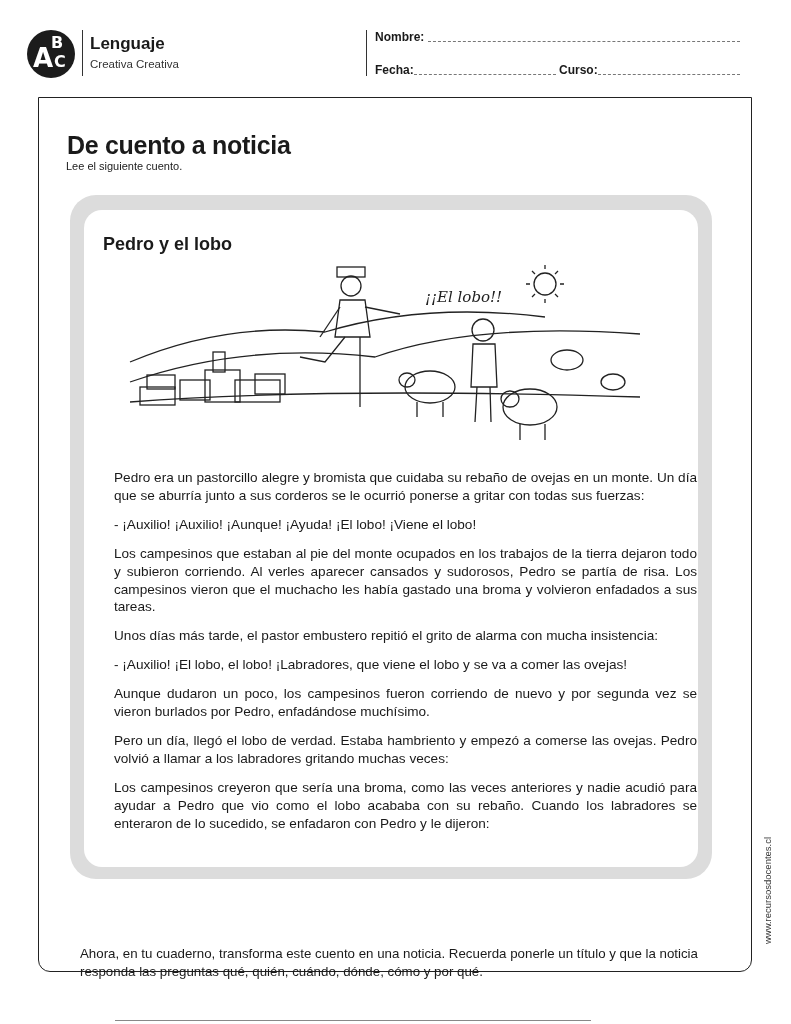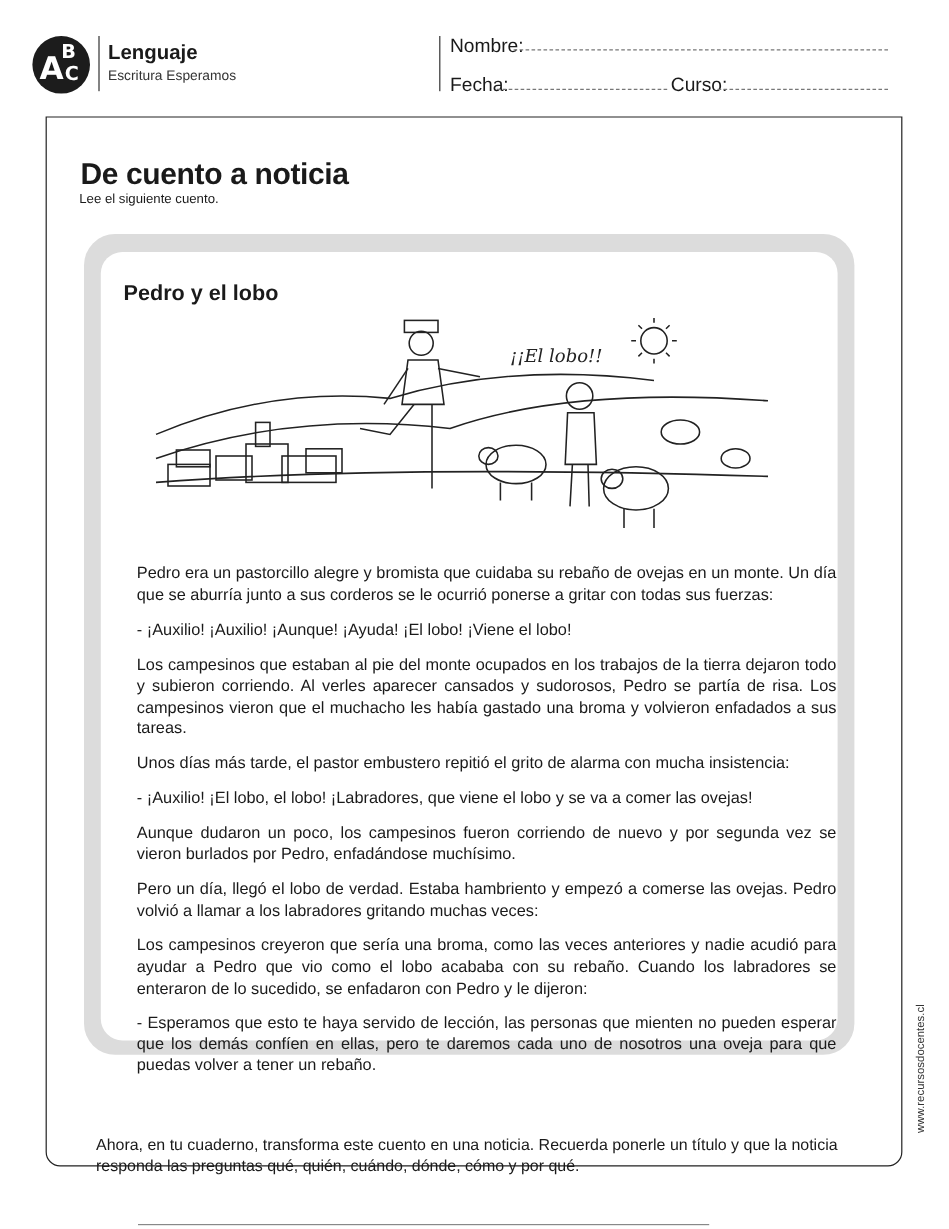--- a/index.html
+++ b/index.html
@@ -7,21 +7,21 @@
   .header{position:absolute;left:0;top:0;width:791px;height:95px;}
   .logo{position:absolute;left:27px;top:30px;width:48px;height:48px;border-radius:50%;background:#1c1c1c;color:#fff;}
   .logo span{position:absolute;font-family:"DejaVu Sans",sans-serif;font-weight:bold;color:#fff;}
   .logo .la{left:6px;top:13px;font-size:26px;}
   .logo .lb{left:24px;top:3px;font-size:16px;}
   .logo .lc{left:27px;top:22px;font-size:16px;}
   .vsep1{position:absolute;left:82px;top:30px;width:1px;height:46px;background:#333;}
   .subj{position:absolute;left:90px;top:34px;font-size:17px;font-weight:bold;}
   .subj2{position:absolute;left:90px;top:58px;font-size:11.5px;color:#333;}
   .vsep2{position:absolute;left:366px;top:30px;width:1px;height:46px;background:#333;}
-  .fld{position:absolute;font-size:16px;font-weight:normal;}
+  .fld{position:absolute;font-size:12px;font-weight:bold;}
   .dots{position:absolute;border-bottom:1px dashed #777;height:0;}
   .frame{position:absolute;left:38px;top:97px;width:714px;height:875px;border:1.5px solid #222;border-radius:0 0 12px 12px;box-sizing:border-box;}
   .title{position:absolute;left:67px;top:116px;font-size:25px;font-weight:bold;letter-spacing:-0.3px;margin-top:15px;}
   .instr{position:absolute;left:66px;top:160px;font-size:11px;}
   .storybox{position:absolute;left:70px;top:195px;width:642px;height:684px;background:#dcdcdc;border-radius:26px;}
   .storyinner{position:absolute;left:84px;top:210px;width:614px;height:657px;background:#fff;border-radius:18px;}
   .storytitle{position:absolute;left:103px;top:234px;font-size:18px;font-weight:bold;}
   .illus{position:absolute;left:125px;top:262px;width:520px;height:190px;}
   .text{position:absolute;left:103px;top:458px;width:605px;font-size:13.6px;line-height:17.9px;text-align:justify;}
   .text p{margin:11px;}
@@ -34,21 +34,21 @@
 <body>
 
 <div class="header">
   <div class="logo">
     <span class="la">A</span>
     <span class="lb">B</span>
     <span class="lc">C</span>
   </div>
   <div class="vsep1"></div>
   <div class="subj">Lenguaje</div>
-  <div class="subj2">Escritura Esperamos</div>
+  <div class="subj2">Creativa Creativa</div>
   <div class="vsep2"></div>
   <div class="fld" style="left:375px;top:30px;">Nombre:</div>
   <div class="dots" style="left:428px;top:41px;width:312px;"></div>
   <div class="fld" style="left:375px;top:63px;">Fecha:</div>
   <div class="dots" style="left:414px;top:74px;width:142px;"></div>
   <div class="fld" style="left:559px;top:63px;">Curso:</div>
   <div class="dots" style="left:598px;top:74px;width:142px;"></div>
 </div>
 
 <div class="frame"></div>
@@ -103,21 +103,20 @@
 
 <div class="text">
   <p>Pedro era un pastorcillo alegre y bromista que cuidaba su rebaño de ovejas en un monte. Un día que se aburría junto a sus corderos se le ocurrió ponerse a gritar con todas sus fuerzas:</p>
   <p>- ¡Auxilio! ¡Auxilio! ¡Aunque! ¡Ayuda! ¡El lobo! ¡Viene el lobo!</p>
   <p>Los campesinos que estaban al pie del monte ocupados en los trabajos de la tierra dejaron todo y subieron corriendo. Al verles aparecer cansados y sudorosos, Pedro se partía de risa. Los campesinos vieron que el muchacho les había gastado una broma y volvieron enfadados a sus tareas.</p>
   <p>Unos días más tarde, el pastor embustero repitió el grito de alarma con mucha insistencia:</p>
   <p> - ¡Auxilio! ¡El lobo, el lobo! ¡Labradores, que viene el lobo y se va a comer las ovejas!</p>
   <p>Aunque dudaron un poco, los campesinos fueron corriendo de nuevo y por segunda vez se vieron burlados por Pedro, enfadándose muchísimo.</p>
   <p>Pero un día, llegó el lobo de verdad. Estaba hambriento y empezó a comerse las ovejas. Pedro volvió a llamar a los labradores gritando muchas veces:</p>
   <p>Los campesinos creyeron que sería una broma, como las veces anteriores y nadie acudió para ayudar a Pedro que vio como el lobo acababa con su rebaño. Cuando los labradores se enteraron de lo sucedido, se enfadaron con Pedro y le dijeron:</p>
-  <p> - Esperamos que esto te haya servido de lección, las personas que mienten no pueden esperar que los demás confíen en ellas, pero te daremos cada uno de nosotros una oveja para que puedas volver a tener un rebaño.</p>
 </div>
 
 <div class="footer-instr">Ahora, en tu cuaderno, transforma este cuento en una noticia. Recuerda ponerle un título y que la noticia responda las preguntas qué, quién, cuándo, dónde, cómo y por qué.</div>
 
 <div class="side">
   <span>www.recursosdocentes.cl</span>
 </div>
 
 <div class="bottomline"></div>
 

